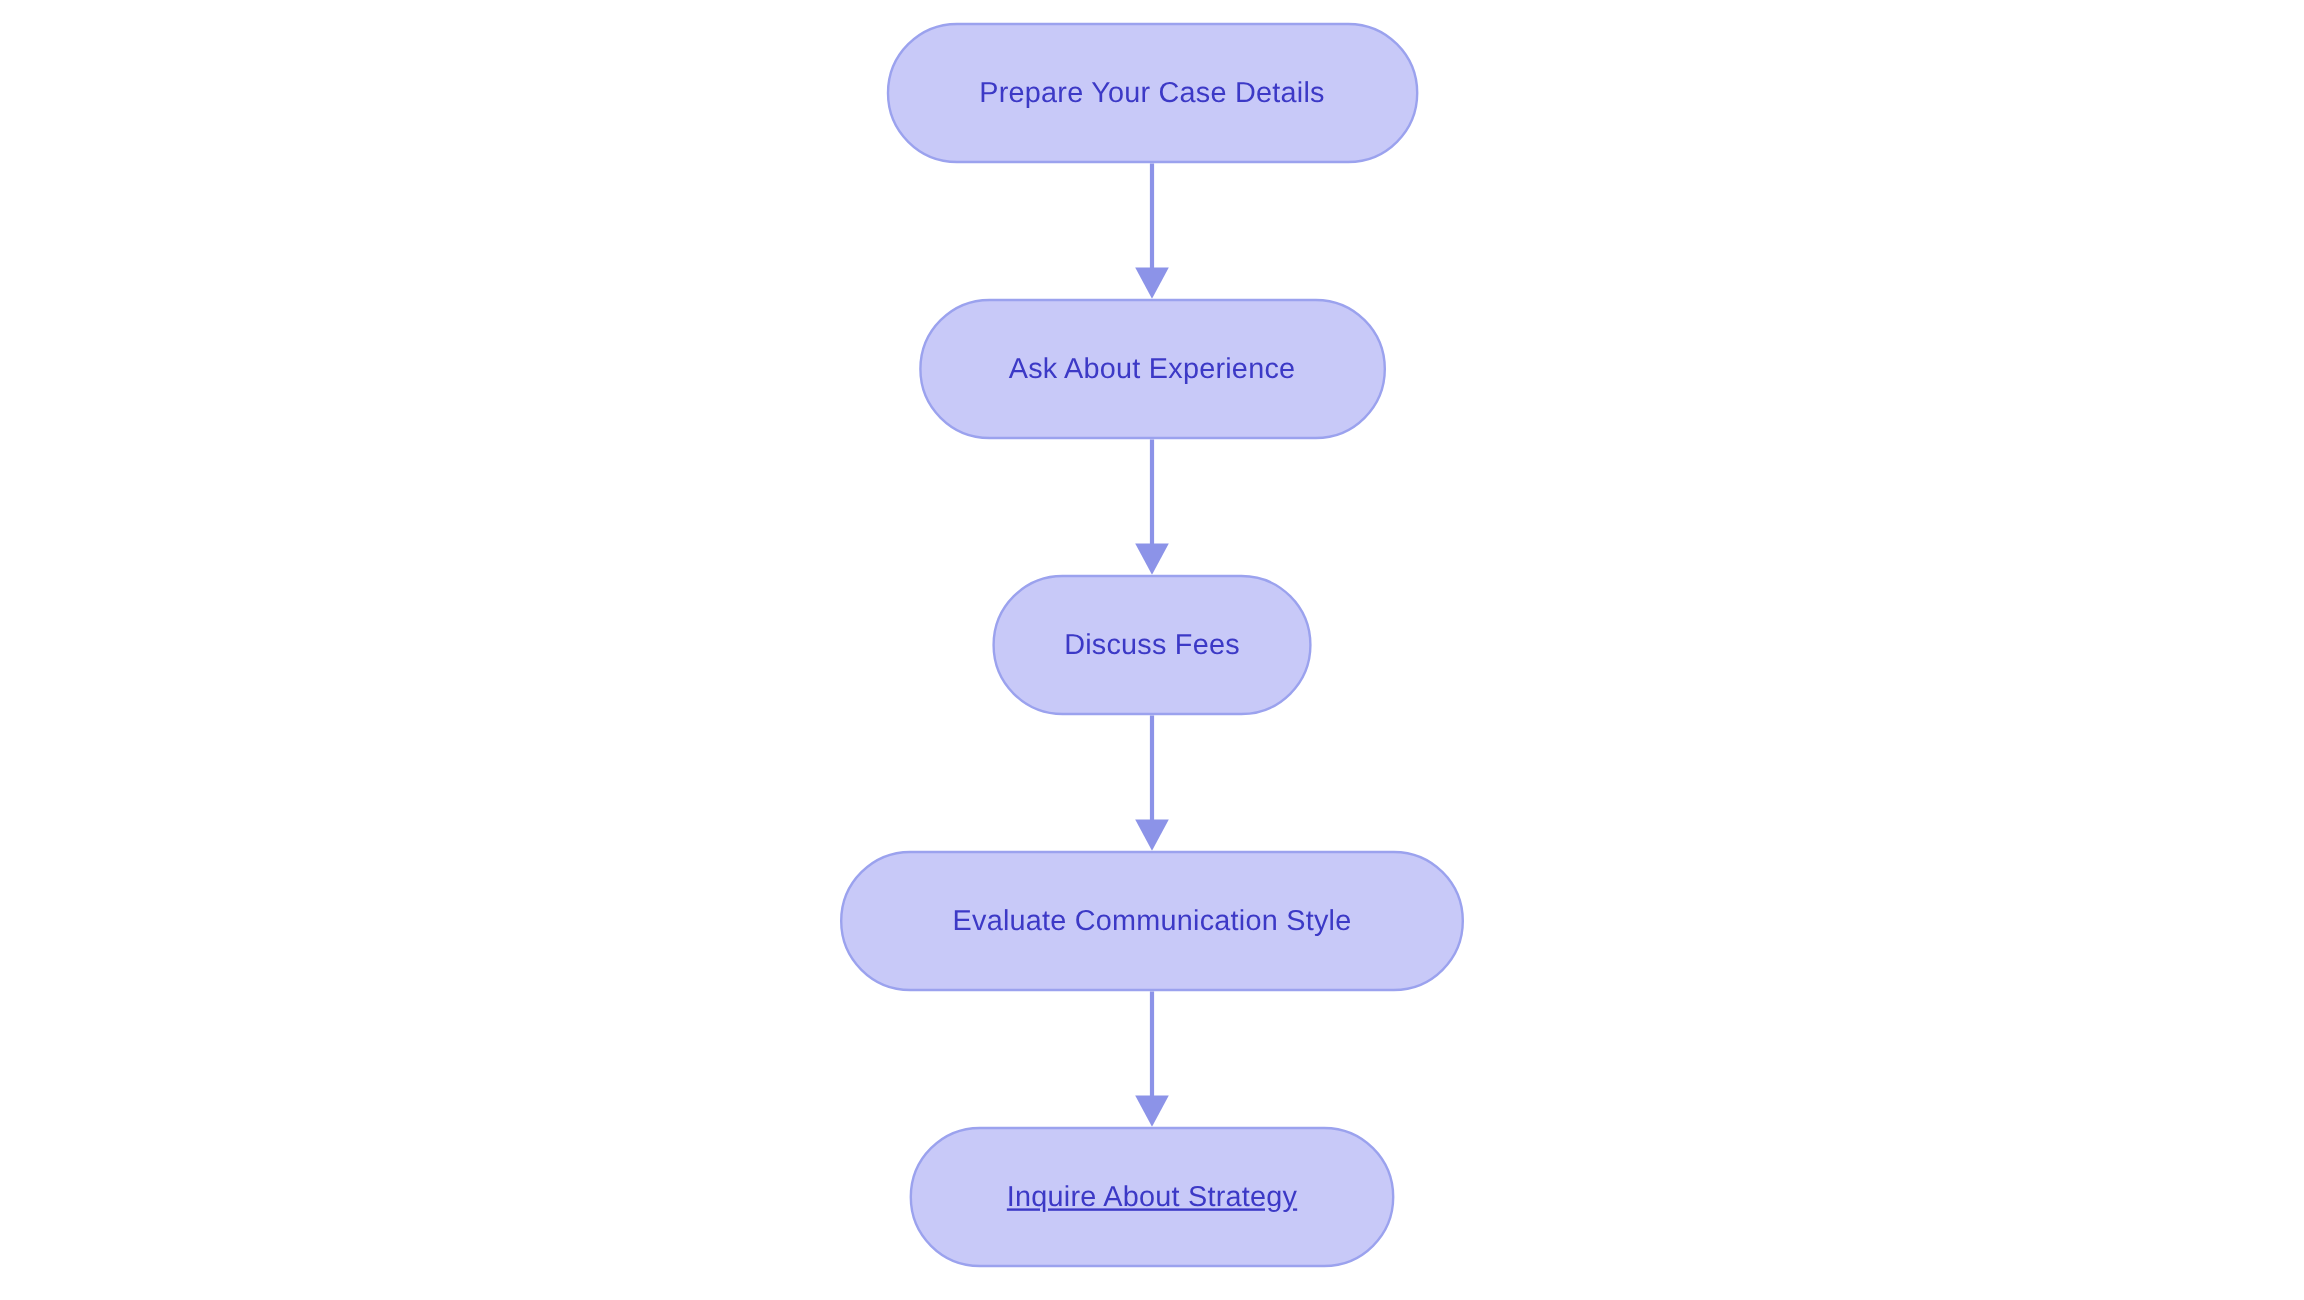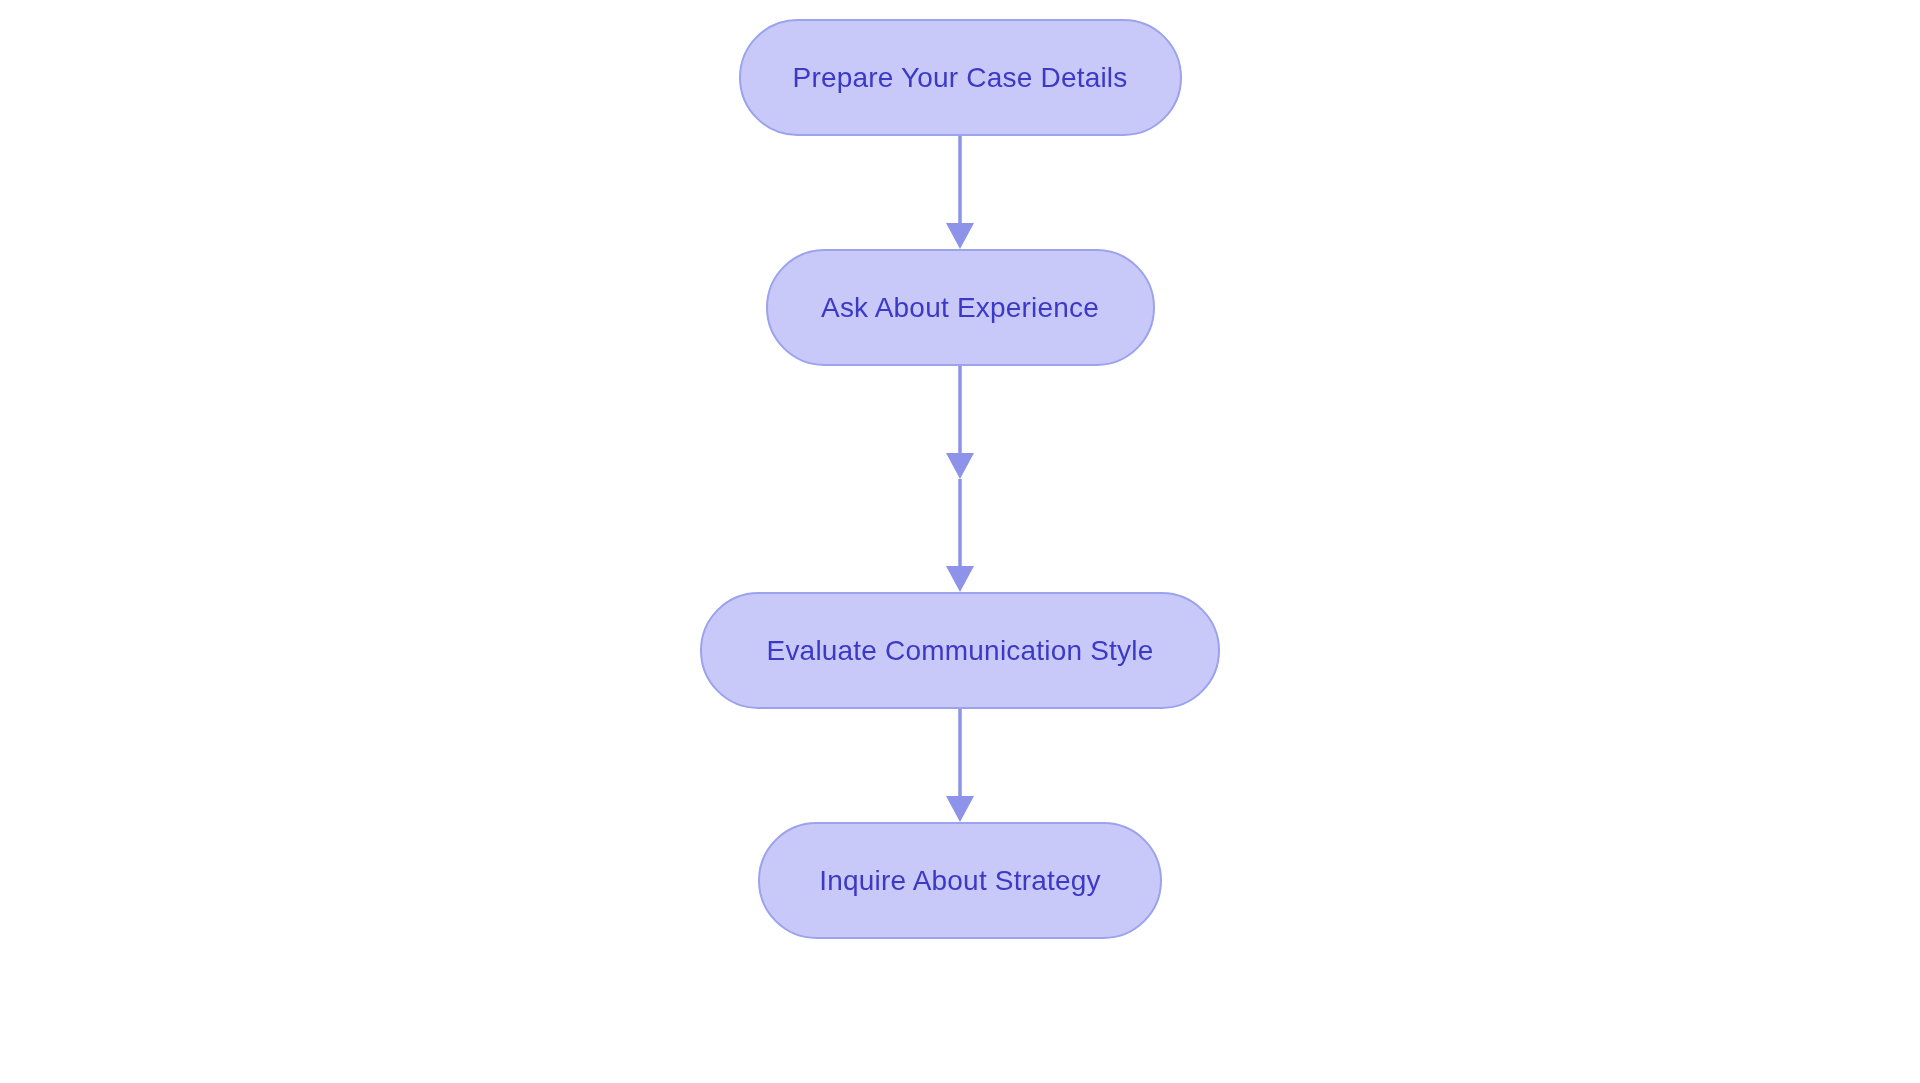--- a/index.html
+++ b/index.html
@@ -27,30 +27,30 @@
   .node {
     box-sizing: border-box;
     height: 117px;
     background: var(--node-fill, #c8c9f8);
     border: 2px solid var(--node-border, #9ba2ee);
     border-radius: 60px;
     display: flex;
     align-items: center;
     justify-content: center;
     color: var(--node-text, #3c39c6);
-    font-size: 28px;
+    font-size: 24px;
     letter-spacing: 0.2px;
     white-space: nowrap;
     padding: 0 26px;
   }
   .n1 { min-width: 443px; }
   .n2 { min-width: 389px; text-align: center; }
   .n3 { min-width: 266px; }
   .n4 { min-width: 520px; text-align: center; }
-  .n5 { min-width: 404px; }
+  .n5 { min-width: 404px; text-decoration: underline; }
   .connector {
     width: 30px;
     height: 113px;
     display: block;
   }
   .connector svg { display: block; }
   .connector line {
     stroke: var(--arrow, #8c93e8);
     stroke-width: 3.5;
   }
@@ -79,20 +79,23 @@
       <span>Ask About Experience</span>
     </div>
 
     <div class="connector">
       <svg width="30" height="113" viewBox="0 0 30 113" xmlns="http://www.w3.org/2000/svg">
         <line x1="15" y1="0" x2="15" y2="90"></line>
         <polygon points="1,87 29,87 15,113"></polygon>
       </svg>
     </div>
 
+    <div class="node n3">
+      <span>Discuss Fees</span>
+    </div>
 
     <div class="connector">
       <svg width="30" height="113" viewBox="0 0 30 113" xmlns="http://www.w3.org/2000/svg">
         <line x1="15" y1="0" x2="15" y2="90"></line>
         <polygon points="1,87 29,87 15,113"></polygon>
       </svg>
     </div>
 
     <div class="node n4">
       <span>Evaluate Communication Style</span>

